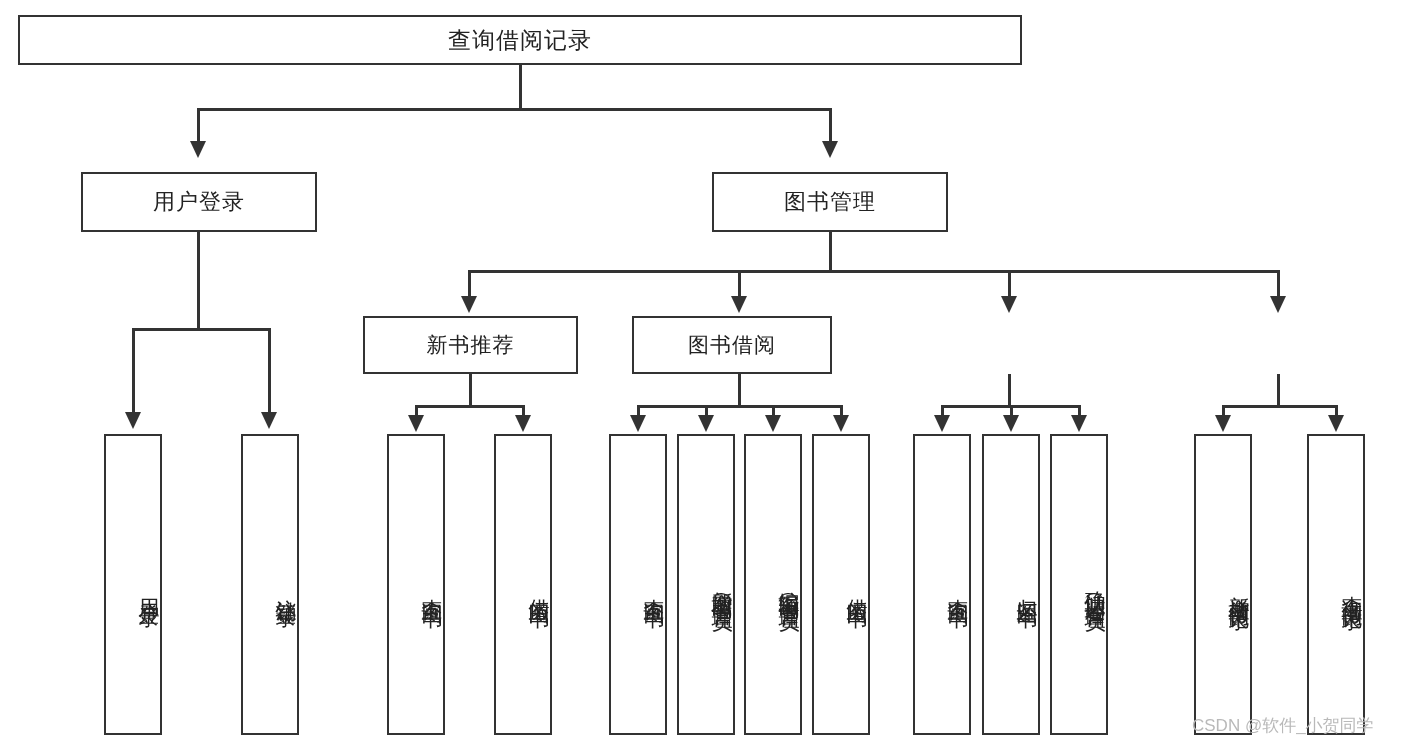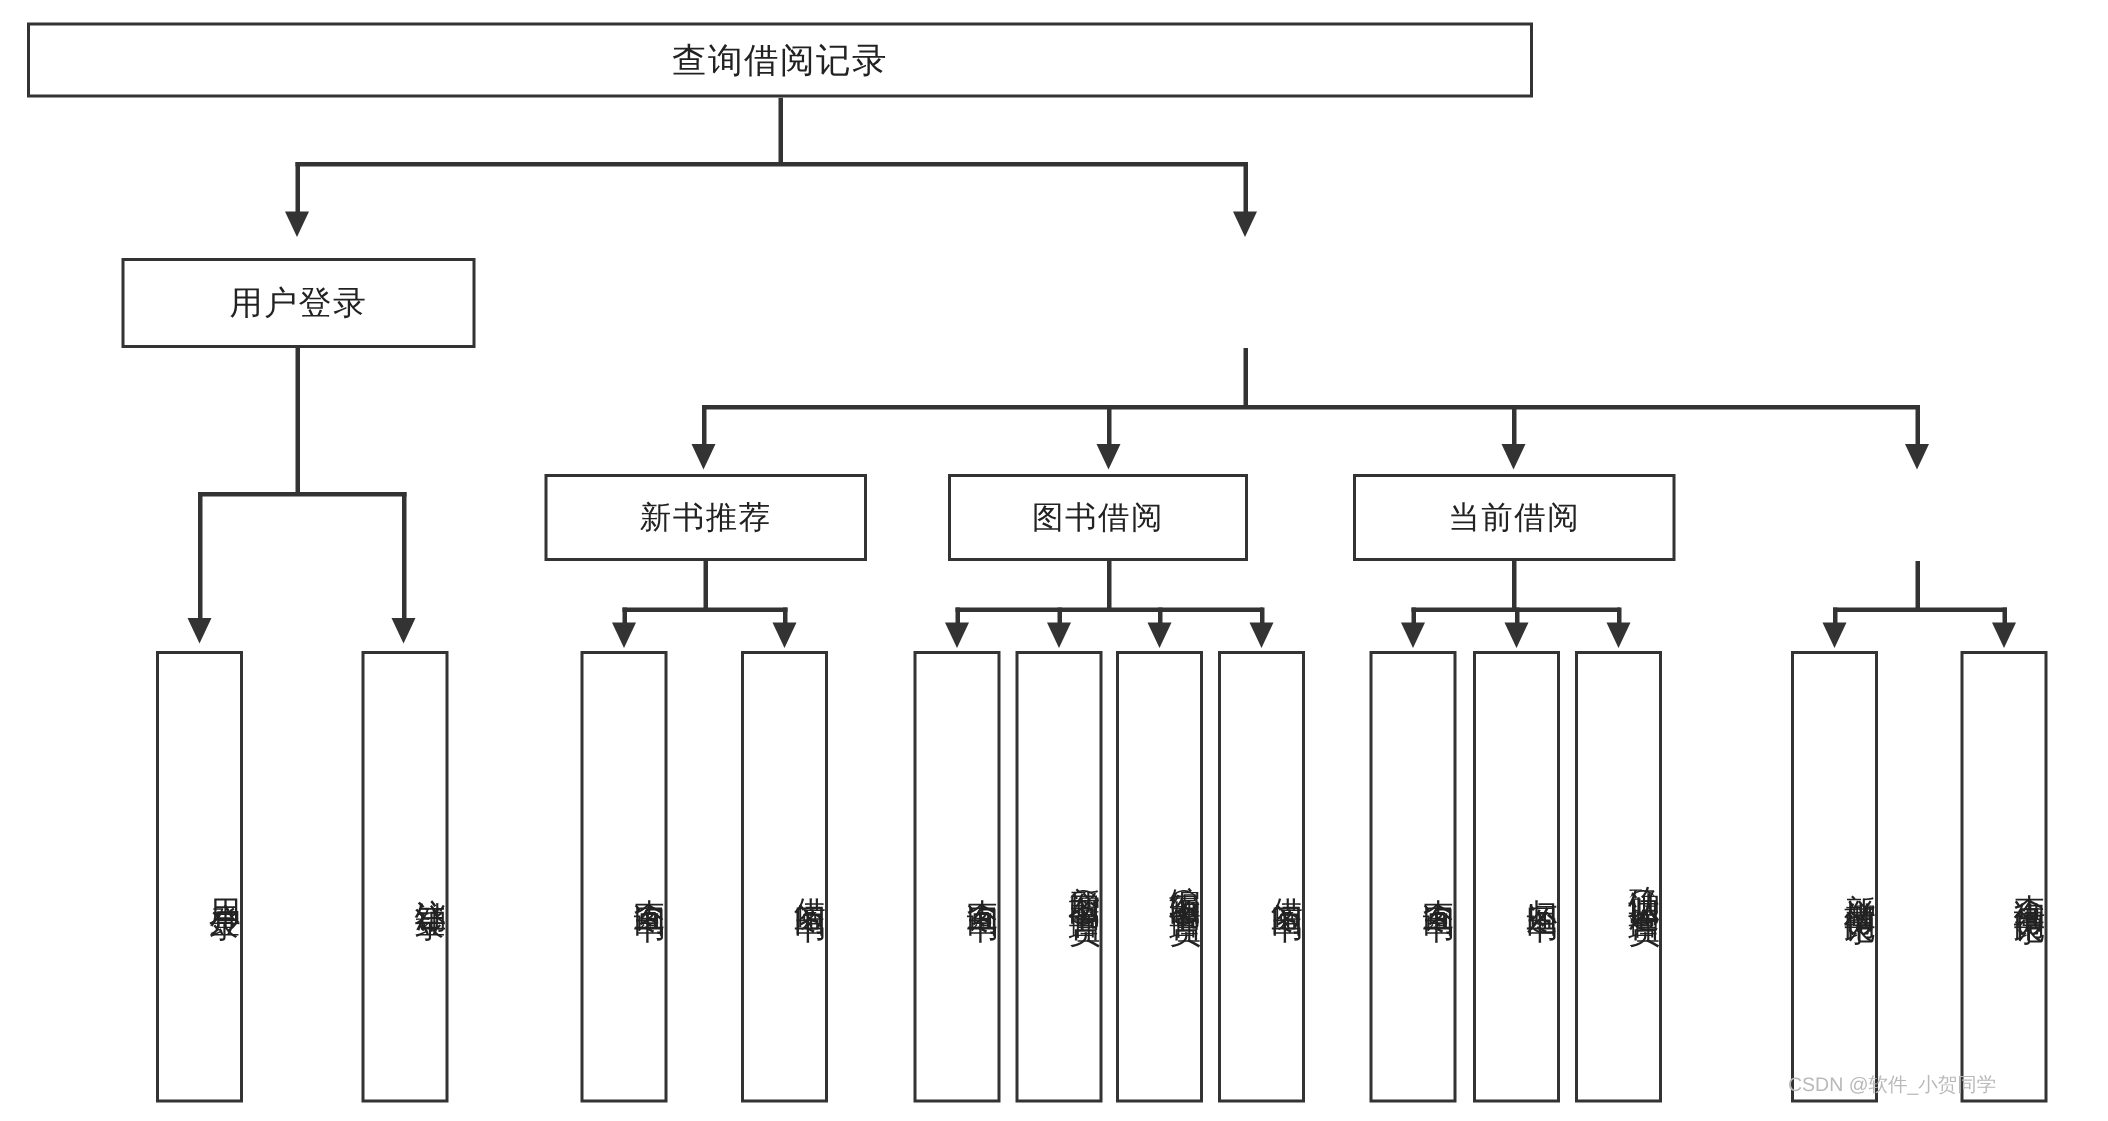--- a/index.html
+++ b/index.html
@@ -74,21 +74,21 @@
     border-left:8px solid transparent;
     border-right:8px solid transparent;
     border-top:17px solid #333333;
     z-index:2;
   }
 
   
   #watermark{
     position:absolute;
     color:#b9b9b9;
-    font-size:13px;
+    font-size:17px;
     white-space:nowrap;
     z-index:6;
     pointer-events:none;
   }
 </style>
 </head>
 <body>
 
 <div id="canvas">
 
@@ -98,20 +98,23 @@
 
   <div class="vline" style="left:519px;top:65px;height:45px;"></div>
   <div class="hline" style="left:197px;top:108px;width:634px;"></div>
   <div class="vline" style="left:197px;top:108px;height:35px;"></div>
   <div class="arrow" style="left:190px;top:141px;"></div>
   <div class="vline" style="left:829px;top:108px;height:35px;"></div>
   <div class="arrow" style="left:822px;top:141px;"></div>
 
   <div class="node mid" style="left:81px;top:172px;width:236px;height:60px;">
     <span class="txt">用户登录</span>
+  </div>
+  <div class="node mid" style="left:712px;top:172px;width:236px;height:60px;">
+    <span class="txt">图书管理</span>
   </div>
 
   <div class="vline" style="left:197px;top:232px;height:98px;"></div>
   <div class="hline" style="left:132px;top:328px;width:139px;"></div>
   <div class="vline" style="left:132px;top:328px;height:86px;"></div>
   <div class="arrow" style="left:125px;top:412px;"></div>
   <div class="vline" style="left:268px;top:328px;height:86px;"></div>
   <div class="arrow" style="left:261px;top:412px;"></div>
 
   <div class="vline" style="left:829px;top:232px;height:40px;"></div>
@@ -124,23 +127,20 @@
   <div class="arrow" style="left:1001px;top:296px;"></div>
   <div class="vline" style="left:1277px;top:270px;height:28px;"></div>
   <div class="arrow" style="left:1270px;top:296px;"></div>
 
   <div class="node sub" style="left:363px;top:316px;width:215px;height:58px;">
     <span class="txt">新书推荐</span>
   </div>
   <div class="node sub" style="left:632px;top:316px;width:200px;height:58px;">
     <span class="txt">图书借阅</span>
   </div>
-  <div class="node sub" style="left:902px;top:316px;width:215px;height:58px;">
-    <span class="txt">当前借阅</span>
-  </div>
 
   <div class="vline" style="left:469px;top:374px;height:34px;"></div>
   <div class="hline" style="left:415px;top:405px;width:110px;"></div>
   <div class="vline" style="left:415px;top:405px;height:12px;"></div>
   <div class="arrow" style="left:408px;top:415px;"></div>
   <div class="vline" style="left:522px;top:405px;height:12px;"></div>
   <div class="arrow" style="left:515px;top:415px;"></div>
 
   <div class="vline" style="left:738px;top:374px;height:34px;"></div>
   <div class="hline" style="left:637px;top:405px;width:205px;"></div>

